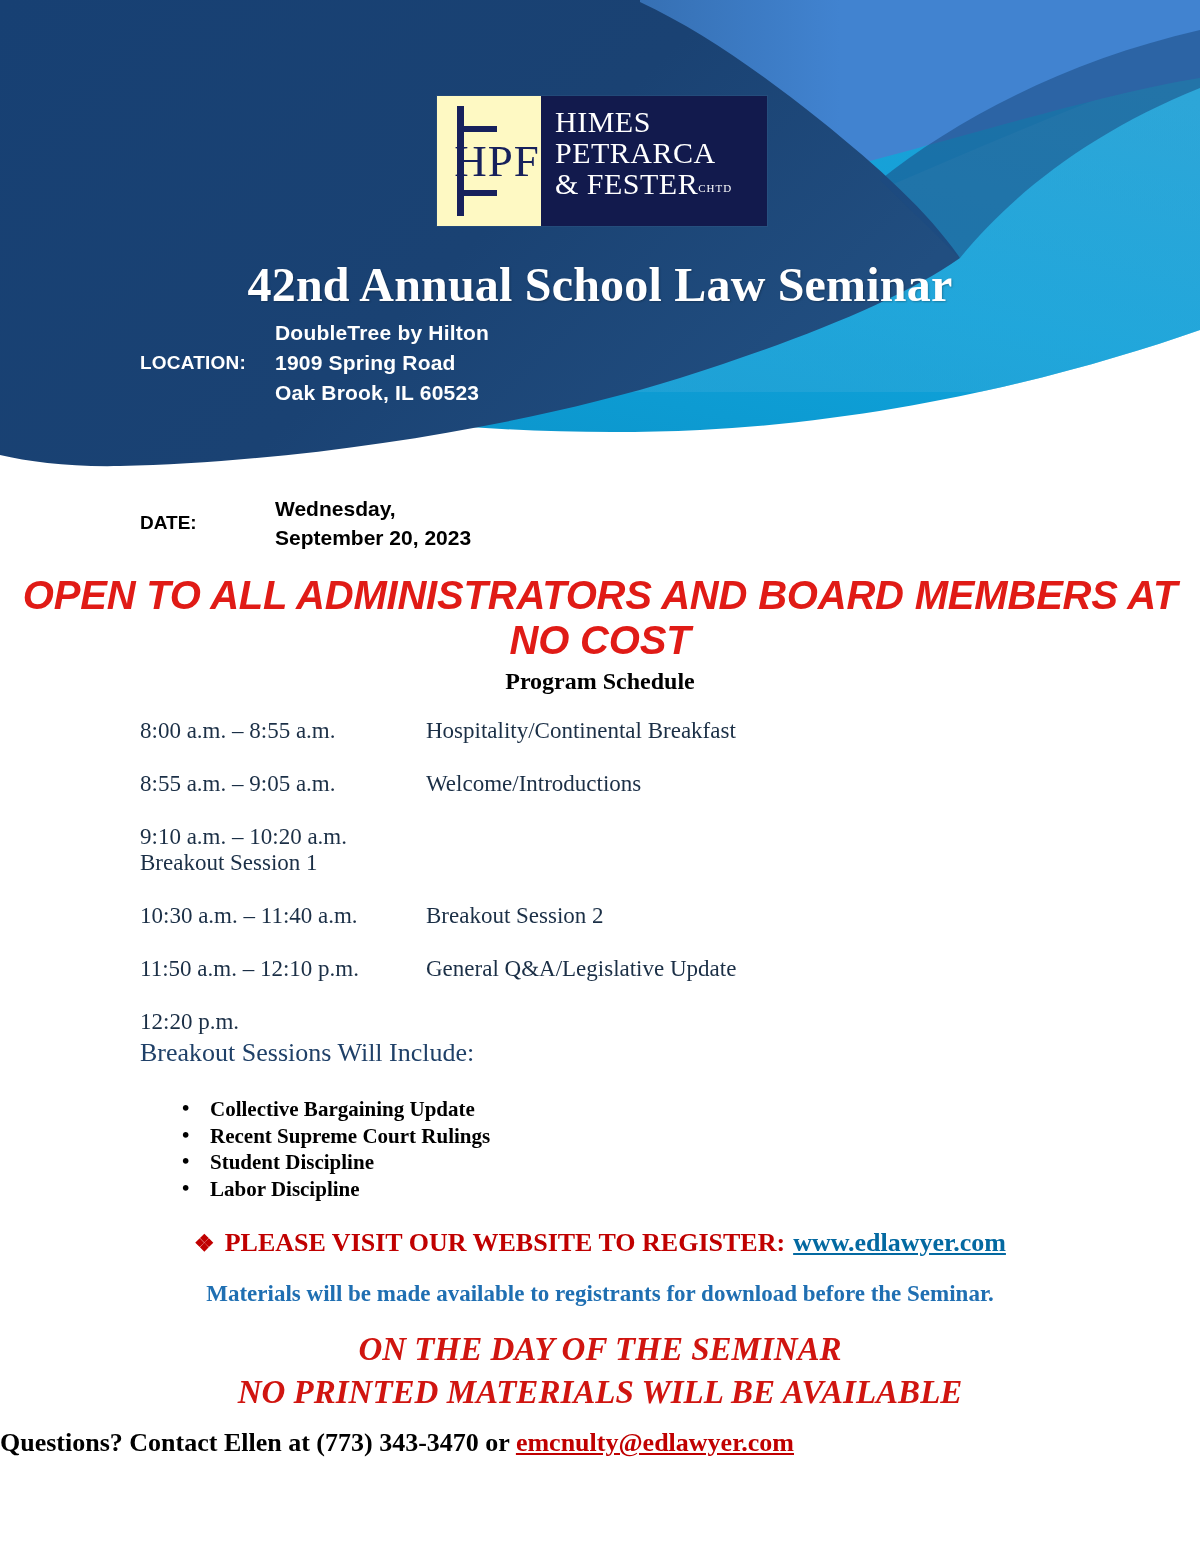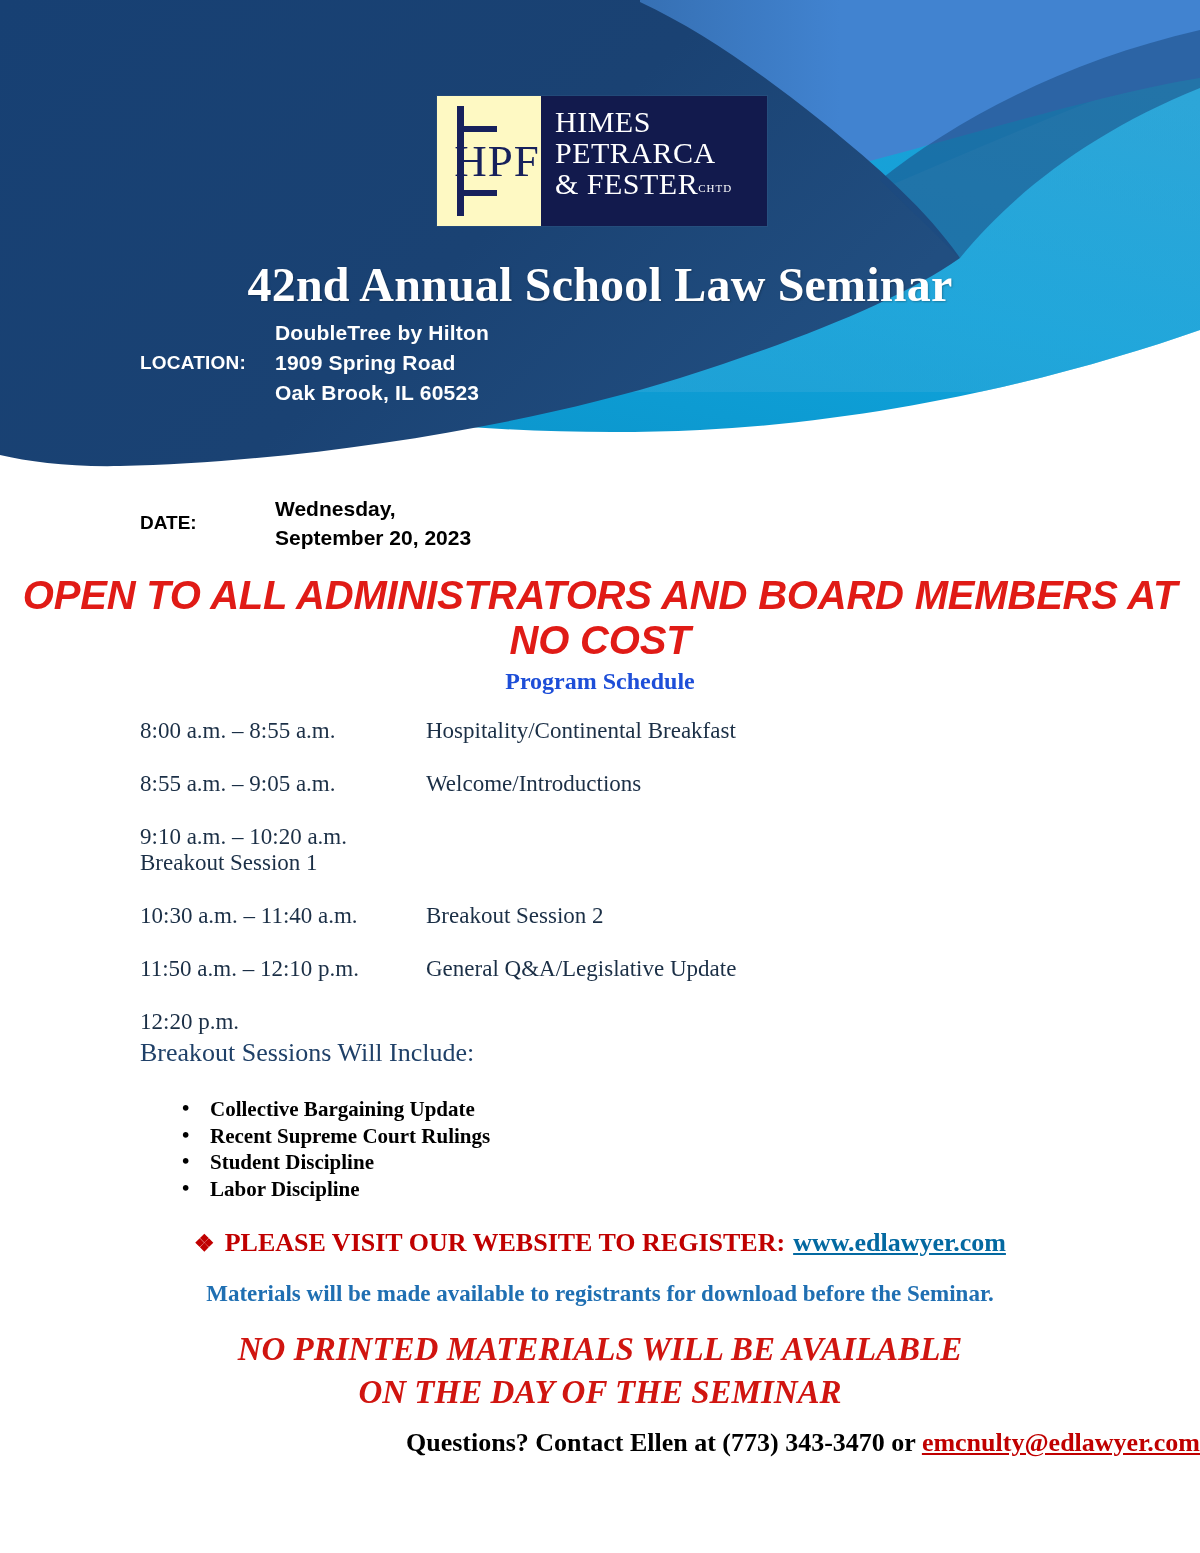--- a/index.html
+++ b/index.html
@@ -174,21 +174,21 @@
     letter-spacing: -0.2px;
   }
 
   
   #program-heading {
     position: absolute;
     left: 0;
     top: 668px;
     width: 1200px;
     text-align: center;
-    color: #1d4ed8;
+    color: #000000;
     font-family: "Liberation Serif", serif;
     font-weight: bold;
     font-size: 24px;
   }
   #schedule-table {
     position: absolute;
     left: 140px;
     top: 718px;
     width: 800px;
   }
@@ -285,21 +285,21 @@
     font-size: 33px;
     line-height: 1.3;
   }
 
   
   #contact-line {
     position: absolute;
     left: 0;
     top: 1428px;
     width: 1200px;
-    text-align: right;
+    text-align: left;
     color: #000000;
     font-family: "Liberation Serif", serif;
     font-weight: bold;
     font-size: 26px;
   }
   #contact-email {
     color: #C00000;
     text-decoration: underline;
   }
 </style>
@@ -419,20 +419,20 @@
   <li>Labor Discipline</li>
 </ul>
 
 <div id="register-line">
   <span id="register-diamond">❖</span><span>PLEASE VISIT OUR WEBSITE TO REGISTER:</span><a id="register-url" href="#">www.edlawyer.com</a>
 </div>
 
 <div id="materials-line">Materials will be made available to registrants for download before the Seminar.</div>
 
 <div id="noprint-block">
+  <div>ON THE DAY OF THE SEMINAR</div>
   <div>NO PRINTED MATERIALS WILL BE AVAILABLE</div>
-  <div>ON THE DAY OF THE SEMINAR</div>
 </div>
 
 <div id="contact-line">
   <span>Questions?  Contact Ellen at (773) 343-3470 or</span>
   <a id="contact-email" href="#">emcnulty@edlawyer.com</a>
 </div>
 
 </body></html>

